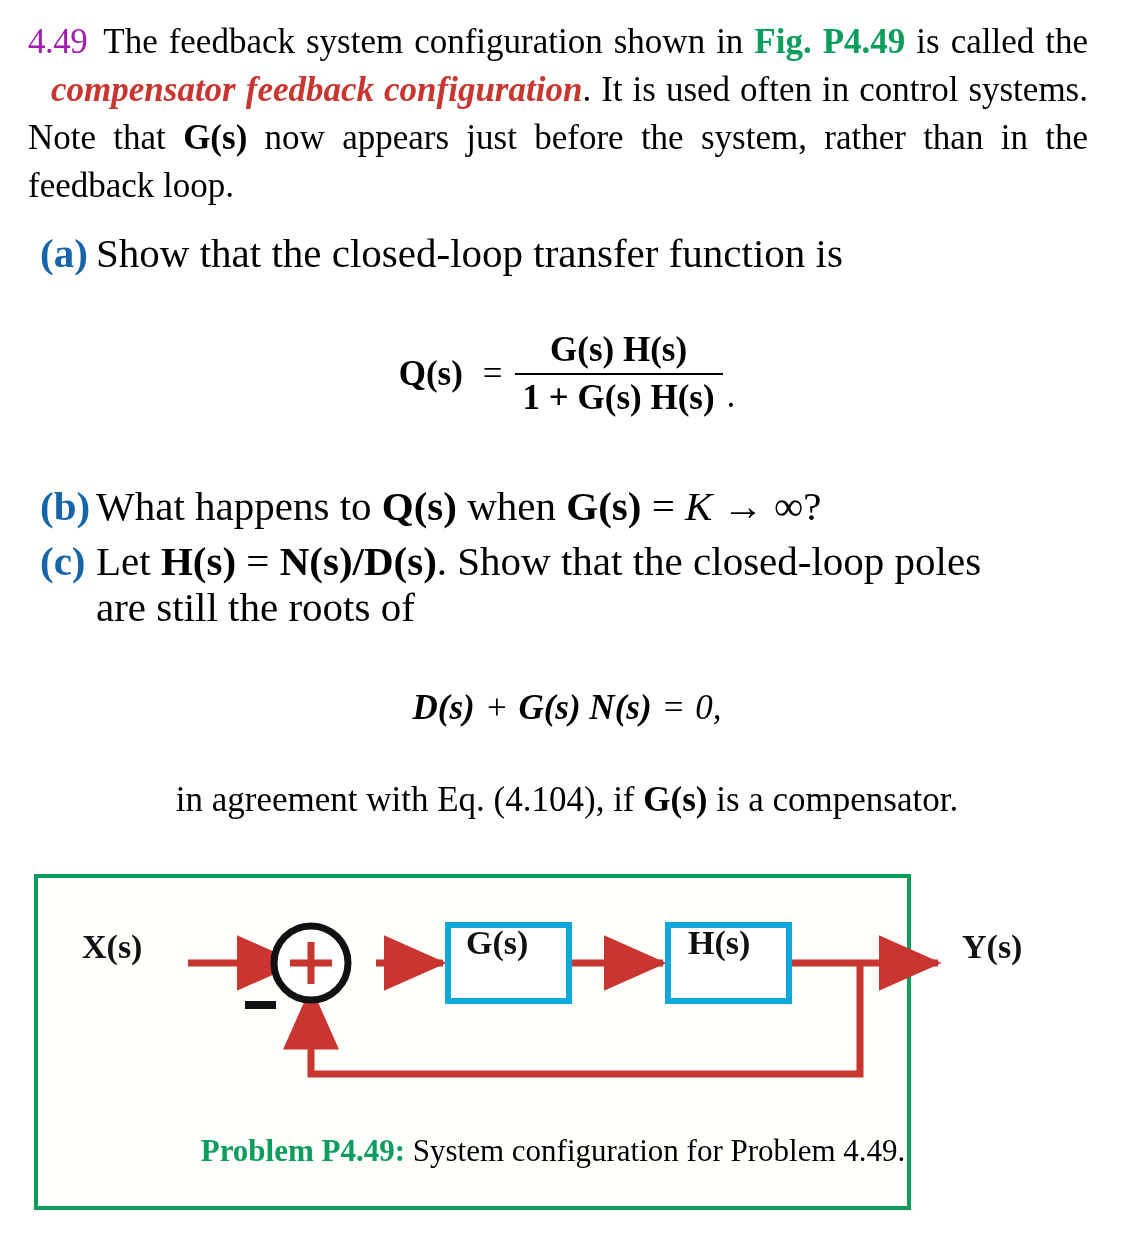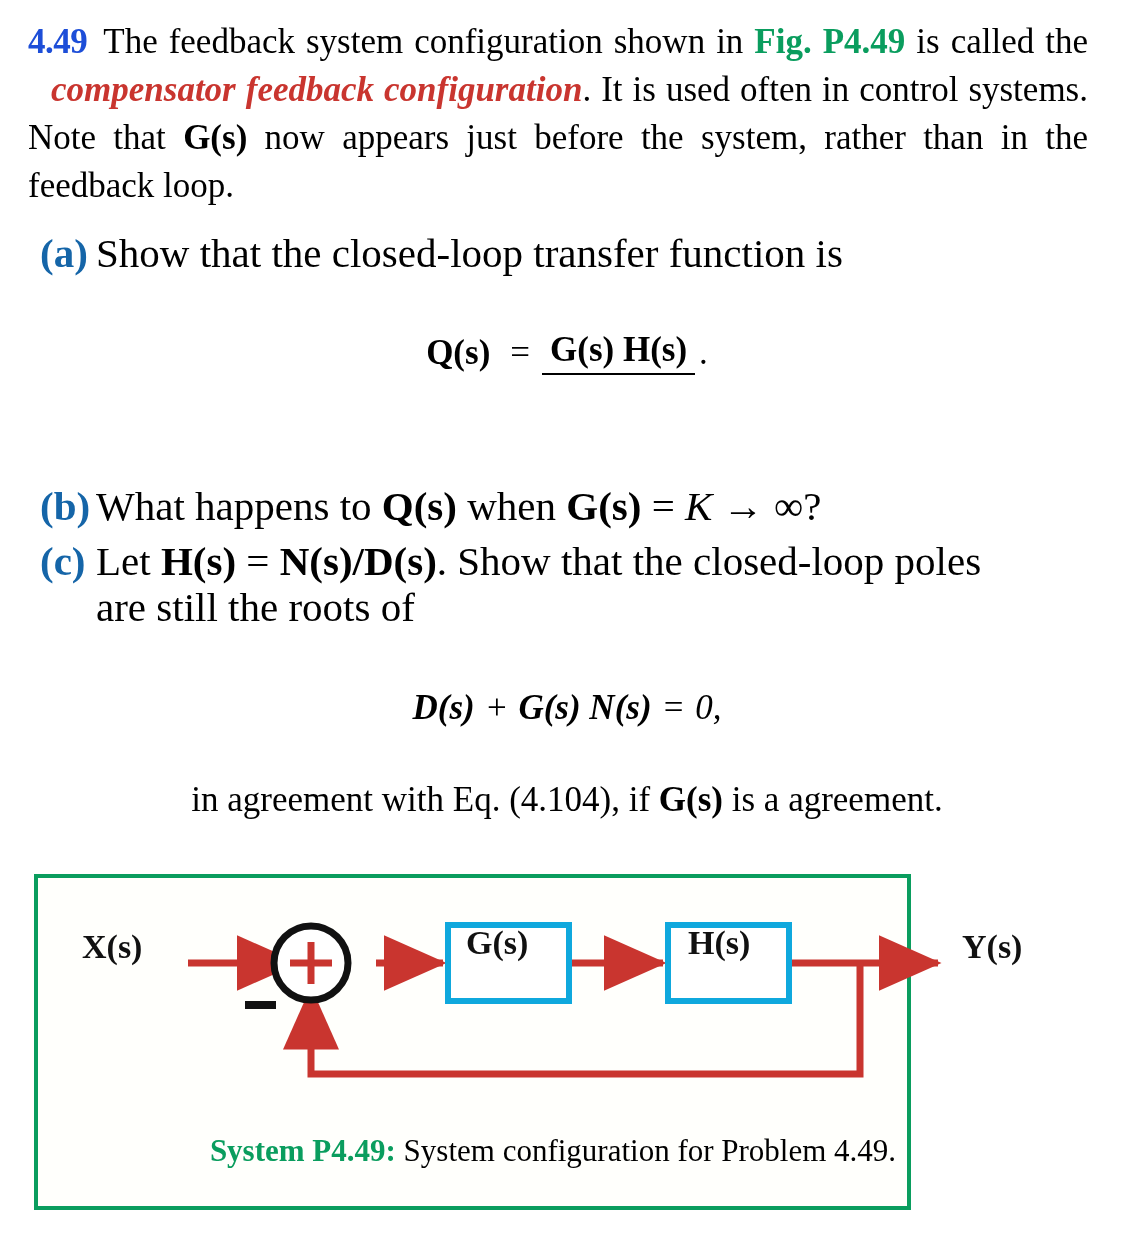--- a/index.html
+++ b/index.html
@@ -28,22 +28,22 @@
     position: absolute;
     left: 28px;
     top: 18px;
     width: 1060px;
     font-size: 35px;
     line-height: 48px;
     text-align: justify;
     text-justify: inter-word;
   }
   .prob-num {
-    color: #1d4ed8;
-    font-weight: bold;
+    color: #a21caf;
+    font-weight: normal;
     letter-spacing: -0.5px;
   }
   .figref {
     color: #0a9d5e;
     font-weight: bold;
   }
   .term {
     color: #c9352f;
     font-weight: bold;
     font-style: italic;
@@ -189,20 +189,21 @@
     <span class="part-label">(a)</span><span class="part-text">Show that the closed-loop transfer function is</span>
   </div>
 
   <div class="display-eq" id="eq-q">
     <span class="eqrow">
       <span class="eq-lhs m">Q(s)</span>
       <span class="eq-op">=</span>
       <span class="frac">
         <span class="num m">G(s) H(s)</span>
         <span class="bar"></span>
+        <span class="den m">1 + G(s) H(s)</span>
       </span>
       <span class="eq-period">.</span>
     </span>
   </div>
 
   <div class="part" id="part-b">
     <span class="part-label">(b)</span><span>What happens to </span><span class="m">Q(s)</span><span> when </span><span class="m">G(s)</span>&nbsp;<span>=</span>&nbsp;<span class="ital">K</span>&nbsp;<span>→</span>&nbsp;<span>∞</span><span>?</span>
   </div>
 
   <div class="part" id="part-c">
@@ -214,21 +215,21 @@
     <span class="eqrow">
       <span class="m">D(s)</span>
       <span class="eq-op">+</span>
       <span class="m">G(s)</span>&nbsp;<span class="m">N(s)</span>
       <span class="eq-op">=</span>
       <span>0</span><span>,</span>
     </span>
   </div>
 
   <div id="closing-line">
-    <span>in agreement with Eq. (4.104), if </span><span class="m">G(s)</span><span> is a agreement.</span>
+    <span>in agreement with Eq. (4.104), if </span><span class="m">G(s)</span><span> is a compensator.</span>
   </div>
 
   <div class="figure-frame">
 
     <div class="diagram">
 
       <svg width="1030" height="260" viewBox="0 0 1030 260">
 
         <defs>
           <marker id="ah" markerWidth="9" markerHeight="8" refX="8.5" refY="4" orient="auto" markerUnits="strokeWidth">
@@ -258,19 +259,19 @@
         <rect x="630" y="47" width="121" height="76" fill="#ffffff" stroke="#0fa8dd" stroke-width="6"></rect>
       </svg>
 
       <div class="blk-label" id="lbl-x">X(s)</div>
       <div class="blk-label" id="lbl-g">G(s)</div>
       <div class="blk-label" id="lbl-h">H(s)</div>
       <div class="blk-label" id="lbl-y">Y(s)</div>
     </div>
 
     <div class="fig-caption">
-      <span class="cap-label">System P4.49:</span>
+      <span class="cap-label">Problem P4.49:</span>
       <span class="cap-text">System configuration for Problem 4.49.</span>
     </div>
 
   </div>
 
 </div>
 
 </body></html>

